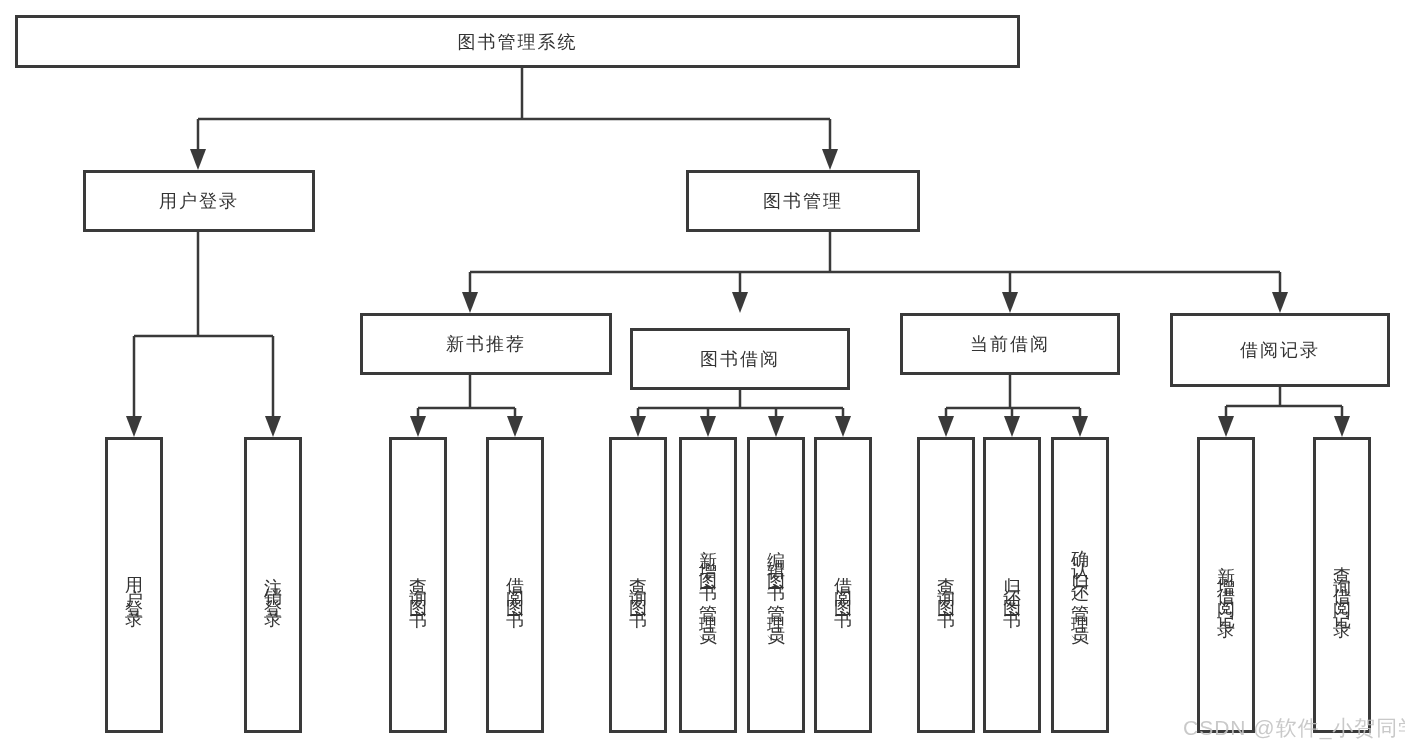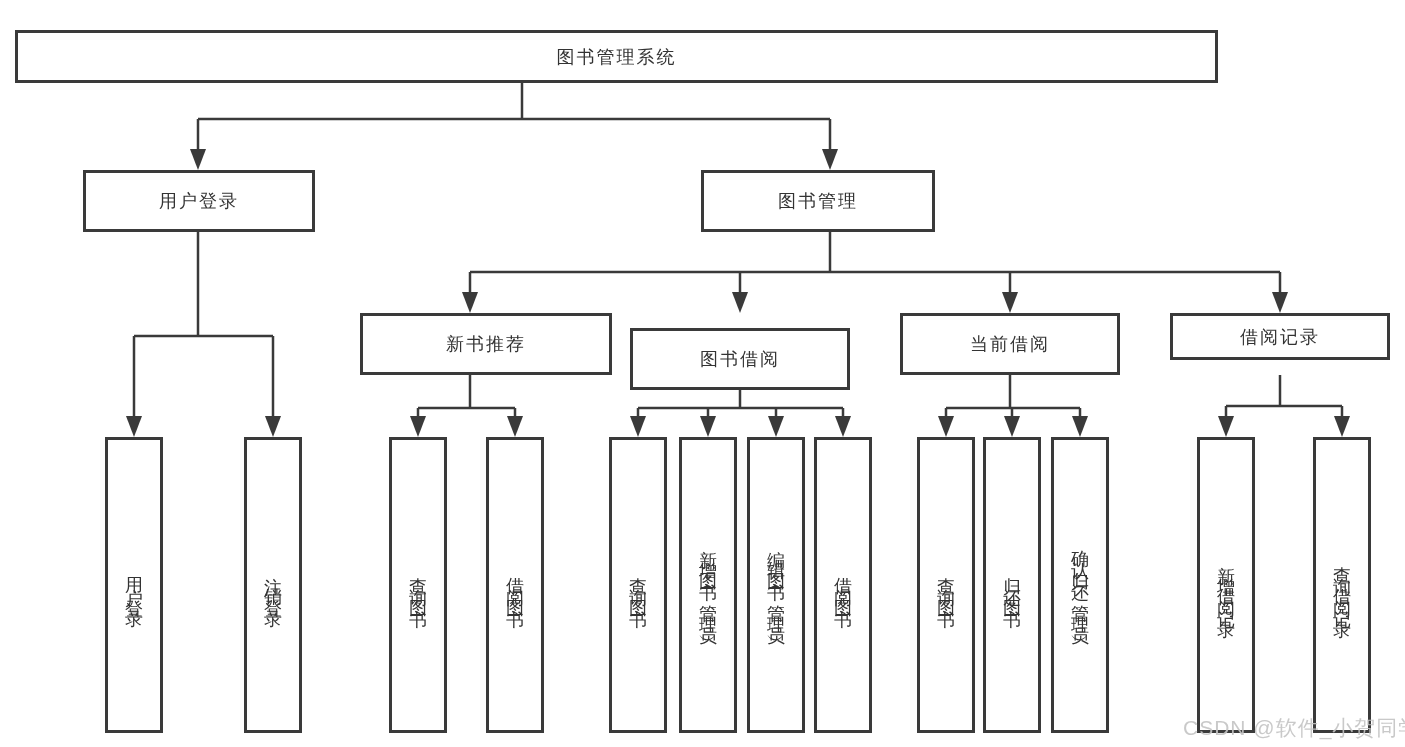--- a/index.html
+++ b/index.html
@@ -36,29 +36,29 @@
     z-index: 2;
   }
   .node.leaf span {
     writing-mode: vertical-rl;
     text-orientation: mixed;
     letter-spacing: 11px;
     line-height: 1;
     white-space: nowrap;
   }
   
-  #b-root    { left: 15px;   top: 15px;  width: 1203px; height: 53px; margin-top: 15px; }
+  #b-root    { left: 15px;   top: 15px;  width: 1005px; height: 53px; }
   
   #b-login   { left: 83px;   top: 170px; width: 232px;  height: 62px; }
-  #b-mgmt    { left: 701px;  top: 170px; width: 234px;  height: 62px; align-items: center; }
+  #b-mgmt    { left: 686px;  top: 170px; width: 234px;  height: 62px; align-items: center; }
   
   #b-new     { left: 360px;  top: 313px; width: 252px;  height: 62px; }
   #b-borrow  { left: 630px;  top: 313px; width: 220px;  height: 62px; margin-top: 15px; }
   #b-current { left: 900px;  top: 313px; width: 220px;  height: 62px; }
-  #b-records { left: 1170px; top: 313px; width: 220px;  height: 47px; }
+  #b-records { left: 1170px; top: 313px; width: 220px;  height: 74px; }
   
   .node.leaf { top: 437px; width: 58px; height: 296px; }
   #l1  { left: 105px;  }
   #l2  { left: 244px;  }
   #l3  { left: 389px;  }
   #l4  { left: 486px;  }
   #l5  { left: 609px;  }
   #l6  { left: 679px;  }
   #l7  { left: 747px;  }
   #l8  { left: 814px;  }

